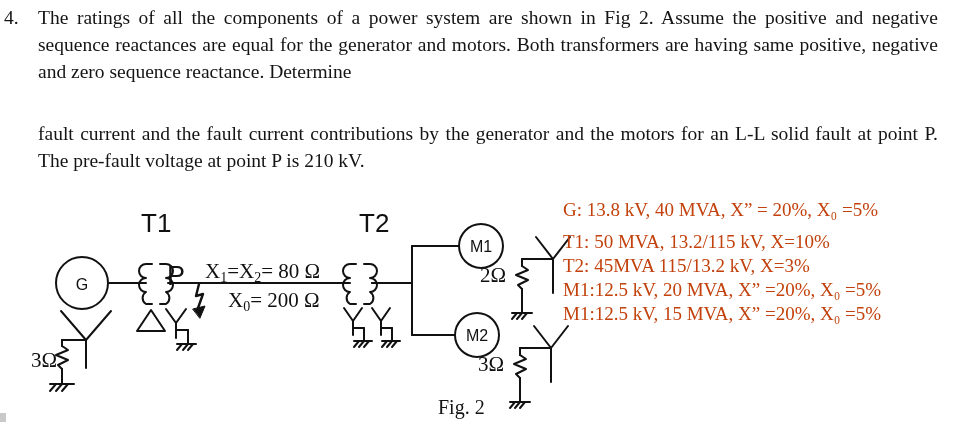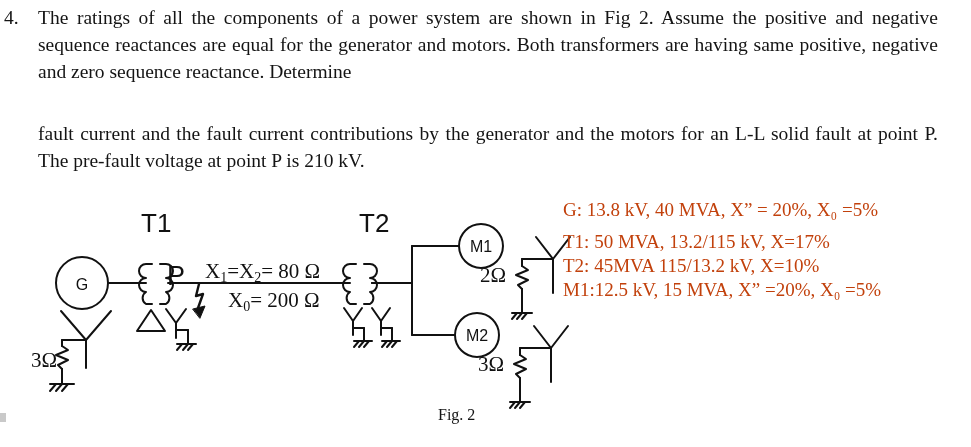--- a/index.html
+++ b/index.html
@@ -81,23 +81,23 @@
     color: #c2410c;
     white-space: nowrap;
     height: 24px;
   }
   #rating-g { margin-bottom: 8px; }
 
   
   #fig-caption {
     position: absolute;
     left: 438px;
-    top: 406px;
+    top: 396px;
     font-family: "Liberation Serif", "DejaVu Serif", serif;
-    font-size: 16px;
+    font-size: 20px;
     color: #141414;
   }
 
   
   #edge-artifact {
     position: absolute;
     left: 0px;
     top: 233px;
     width: 6px;
     height: 9px;
@@ -302,19 +302,20 @@
 
     <text class="svg-label-sans" x="477" y="161" font-size="16" text-anchor="middle">M2</text>
 
     <text class="svg-label-serif" x="506" y="102" font-size="21" text-anchor="end">2Ω</text>
 
     <text class="svg-label-serif" x="504" y="191" font-size="21" text-anchor="end">3Ω</text>
   </svg>
 
   <div id="ratings-list">
     <div id="rating-g" class="rating-line">G:  13.8 kV, 40 MVA, X” = 20%, X₀ =5%</div>
-    <div class="rating-line">T1: 50 MVA, 13.2/115 kV, X=17%</div>
-    <div class="rating-line">T2: 45MVA 115/13.2 kV, X=10%</div>
+    <div class="rating-line">T1: 50 MVA, 13.2/115 kV, X=10%</div>
+    <div class="rating-line">T2: 45MVA 115/13.2 kV, X=3%</div>
+    <div class="rating-line">M1:12.5 kV, 20 MVA, X” =20%, X₀ =5%</div>
     <div class="rating-line">M1:12.5 kV, 15 MVA, X” =20%, X₀ =5%</div>
   </div>
 </div>
 
 <div id="fig-caption">Fig. 2</div>
 
 </body></html>

